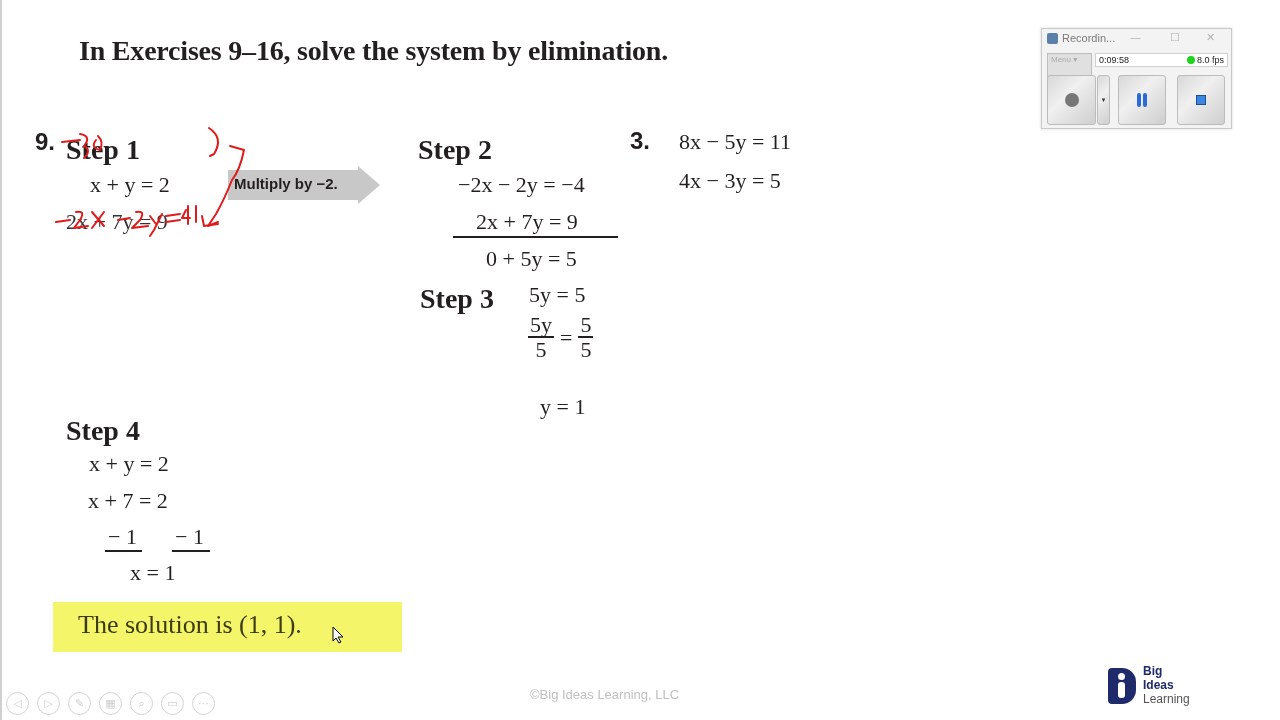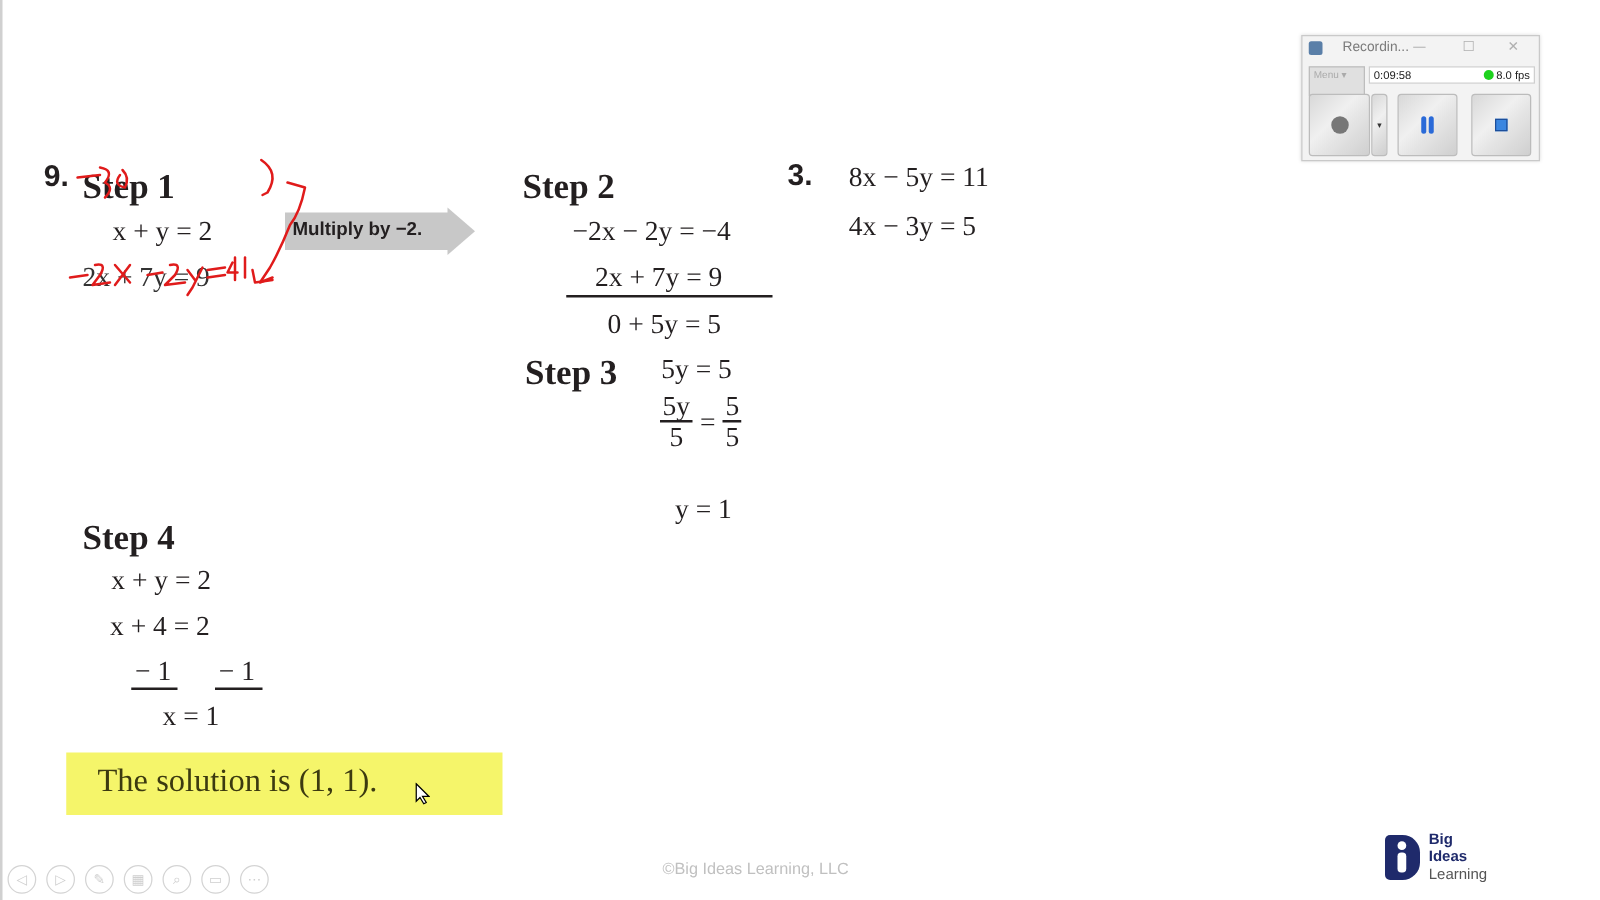--- a/index.html
+++ b/index.html
@@ -27,21 +27,21 @@
   .nav-btn { width: 23px; height: 23px; border: 1px solid #d4d4d4; border-radius: 50%; display: flex; align-items: center; justify-content: center; color: #cfcfcf; font-size: 11px; font-family: "DejaVu Sans", sans-serif; }
   .logo { left: 1108px; top: 664px; width: 110px; height: 44px; }
   .logo-mark { position: absolute; left: 0; top: 4px; width: 28px; height: 36px; background: #1f2a6b; border-radius: 4px 14px 14px 4px; }
   .logo-mark::after { content: ""; position: absolute; left: 10px; top: 14px; width: 7px; height: 16px; background: #fff; border-radius: 3px; }
   .logo-mark::before { content: ""; position: absolute; left: 10px; top: 5px; width: 7px; height: 7px; background: #fff; border-radius: 50%; }
   .logo-text { position: absolute; left: 35px; top: 0; font-family: "Liberation Sans", sans-serif; font-size: 12px; line-height: 14px; }
   .logo-text .b { color: #1f2a6b; font-weight: bold; }
   .logo-text .l { color: #555; }
   
   .rec { left: 1041px; top: 28px; width: 191px; height: 101px; background: #f3f3f3; border: 1px solid #c9c9c9; box-shadow: 0 0 3px rgba(0,0,0,0.15); }
-  .rec-title { position: absolute; left: 5px; top: 3px; font-family: "Liberation Sans", sans-serif; font-size: 11px; color: #7a7a7a; display: flex; align-items: center; gap: 16px; }
+  .rec-title { position: absolute; left: 5px; top: 3px; font-family: "Liberation Sans", sans-serif; font-size: 11px; color: #7a7a7a; display: flex; align-items: center; gap: 4px; }
   .rec-appicon { width: 11px; height: 11px; background: #5a7fa8; border-radius: 2px; }
   .rec-ctl { position: absolute; top: 2px; font-family: "DejaVu Sans", sans-serif; font-size: 11px; color: #b0b0b0; }
   .rec-bar { position: absolute; left: 5px; top: 24px; width: 181px; height: 15px; }
   .rec-menu { position: absolute; left: 0; top: 0; width: 45px; height: 24px; background: #e0e0e0; border: 1px solid #bdbdbd; font-family: "Liberation Sans", sans-serif; font-size: 8px; color: #aaa; padding-left: 3px; line-height: 12px; }
   .rec-time { position: absolute; left: 48px; top: 0; width: 133px; height: 14px; background: #fff; border: 1px solid #cfcfcf; font-family: "Liberation Sans", sans-serif; font-size: 9px; line-height: 12px; padding-left: 3px; color: #222; }
   .rec-fps { position: absolute; right: 3px; top: 0; display: flex; align-items: center; gap: 2px; }
   .rec-dot { width: 8px; height: 8px; border-radius: 50%; background: #1ed21e; }
   .rec-btn { position: absolute; top: 46px; height: 50px; border: 1px solid #bcbcbc; border-radius: 3px; background: linear-gradient(135deg, #d8d8d8 0%, #f0f0f0 40%, #e4e4e4 60%, #cfcfcf 100%); display: flex; align-items: center; justify-content: center; }
   .rec-record { width: 14px; height: 14px; border-radius: 50%; background: #777; }
   .rec-pause { display: flex; gap: 2px; }
@@ -49,20 +49,21 @@
   .rec-stop { width: 10px; height: 10px; background: #3a86e0; border: 1px solid #1c4e9a; }
   .ink { left: 0; top: 0; width: 1280px; height: 720px; pointer-events: none; }
   .cursor { left: 332px; top: 626px; }
 </style>
 </head>
 <body>
 
 <div class="abs frame-left"></div>
 
 <div class="abs heading">
+  <div>In Exercises 9–16, solve the system by elimination.</div>
 </div>
 
 <div class="abs exnum" style="left:35px; top:128px;">9.</div>
 <div class="abs step" style="left:66px; top:134px;">Step 1</div>
 <div class="abs eq" style="left:90px; top:172px;">x + y = 2</div>
 <div class="abs eq" style="left:66px; top:209px; color:#333;">2x + 7y = 9</div>
 
 <div class="abs arrow">
   <div class="arrow-body"></div>
   <div class="arrow-head"></div>
@@ -83,21 +84,21 @@
   <span class="frac"><span class="num">5</span><span class="den">5</span></span>
 </div>
 <div class="abs eq" style="left:540px; top:370px;margin-top:24px;">y = 1</div>
 
 <div class="abs exnum" style="left:630px; top:127px;">3.</div>
 <div class="abs eq" style="left:679px; top:129px;">8x − 5y = 11</div>
 <div class="abs eq" style="left:679px; top:168px;">4x − 3y = 5</div>
 
 <div class="abs step" style="left:66px; top:415px;">Step 4</div>
 <div class="abs eq" style="left:89px; top:451px;">x + y = 2</div>
-<div class="abs eq" style="left:88px; top:488px;">x + 4 = 2</div>
+<div class="abs eq" style="left:88px; top:488px;">x + 7 = 2</div>
 <div class="abs eq" style="left:108px; top:524px;">− 1</div>
 <div class="abs eq" style="left:175px; top:524px;">− 1</div>
 <div class="abs rule" style="left:105px; top:550px; width:37px;"></div>
 <div class="abs rule" style="left:172px; top:550px; width:38px;"></div>
 <div class="abs eq" style="left:130px; top:560px;">x = 1</div>
 
 <div class="abs solution">
   <span>The solution is (1, 1).</span>
 </div>
 

